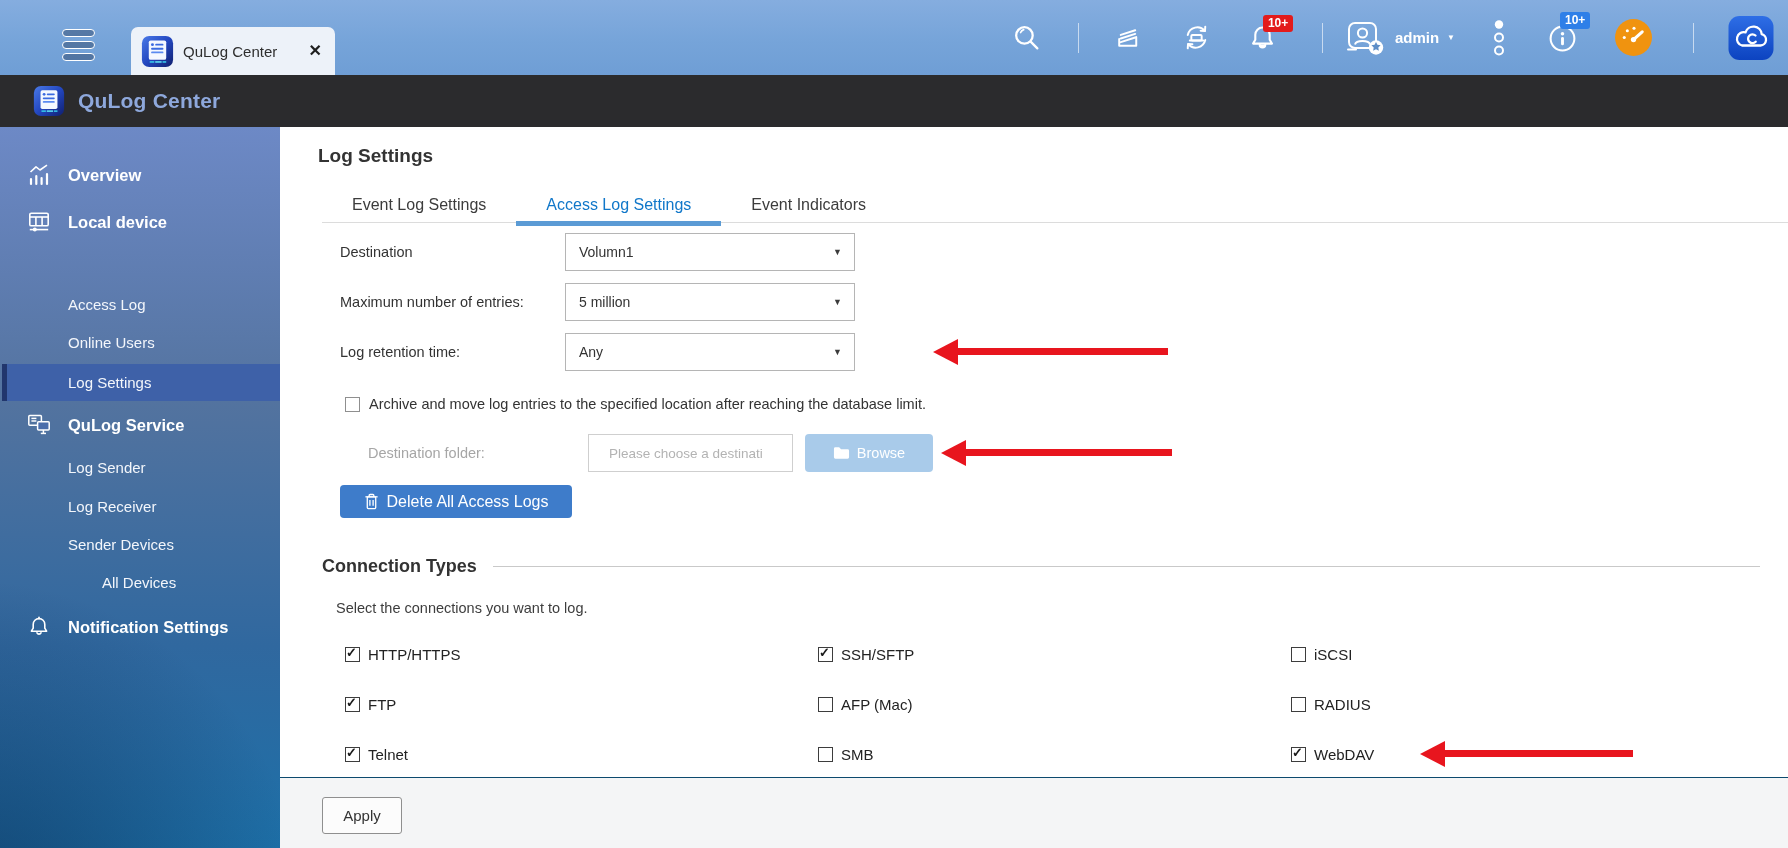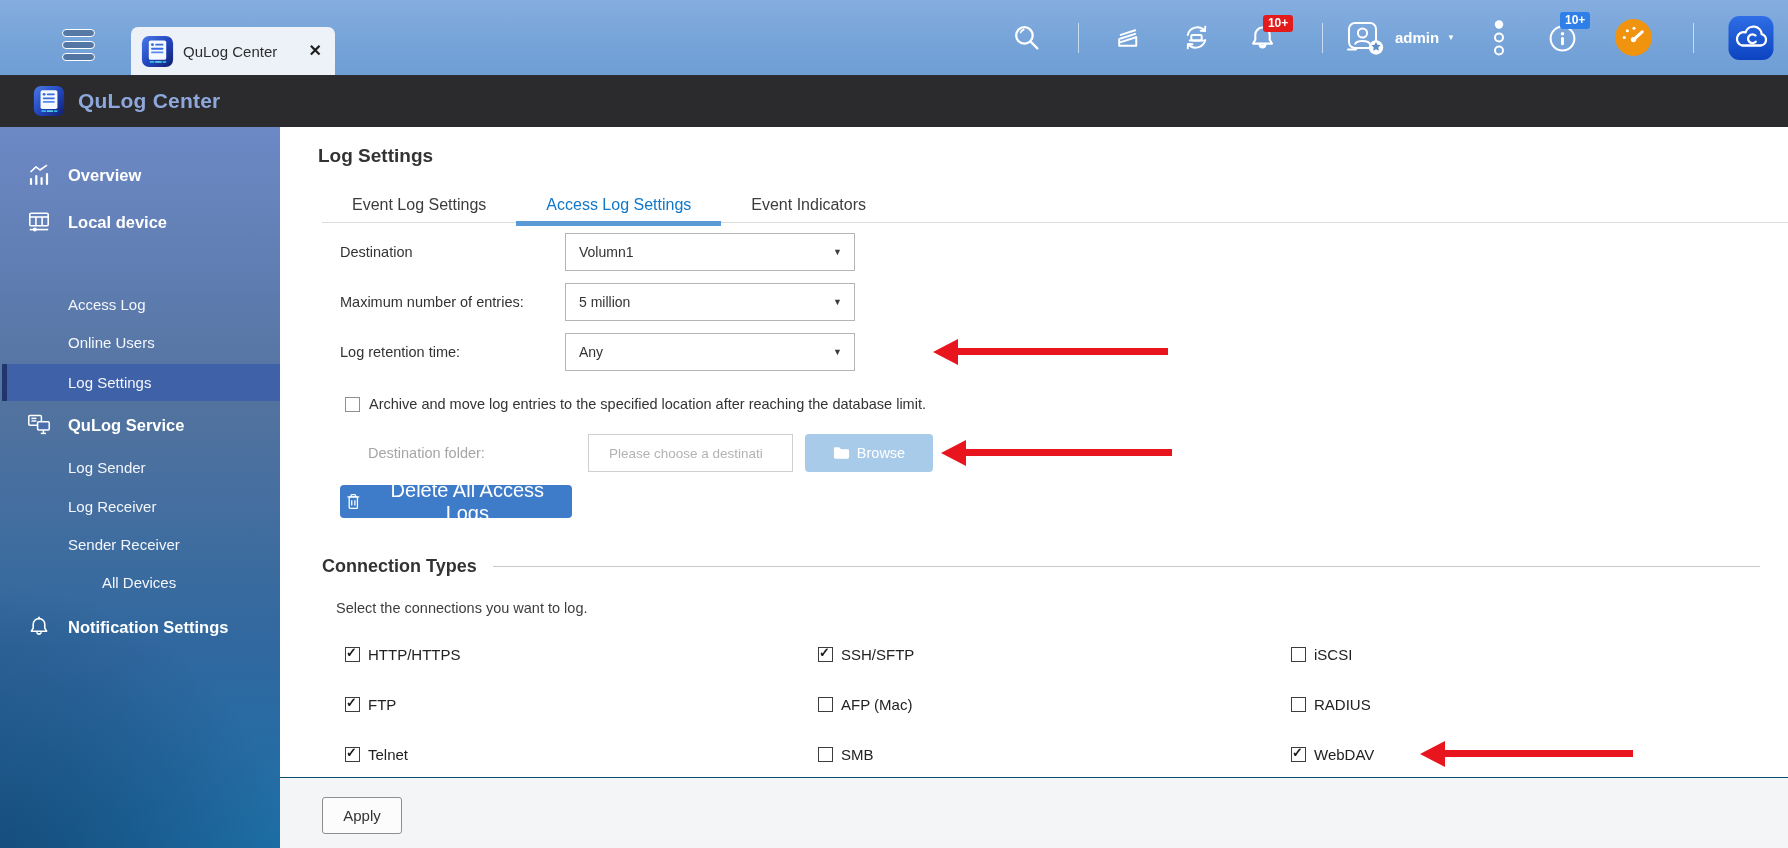--- a/index.html
+++ b/index.html
@@ -67,21 +67,21 @@
   .archive-row{position:absolute;left:65px;top:269px;display:flex;align-items:center;gap:9px;font-size:14.5px;color:#333;}
 
   .destfolder-label{position:absolute;left:88px;top:318px;font-size:14.5px;color:#a6a6a6;}
   .dest-input{position:absolute;left:308px;top:307px;width:205px;height:38px;border:1px solid #cfcfcf;
     padding:0 20px;font-family:"Liberation Sans",sans-serif;font-size:13.5px;color:#444;background:#fff;}
   .dest-input::placeholder{color:#b3b3b3;}
   .browse-btn{position:absolute;left:525px;top:307px;width:128px;height:38px;border:none;border-radius:4px;
     background:#a9cbea;color:#fff;font-family:"Liberation Sans",sans-serif;font-size:14.5px;
     display:flex;align-items:center;justify-content:center;gap:7px;cursor:pointer;}
   .delete-btn{position:absolute;left:60px;top:358px;width:232px;height:33px;border:none;border-radius:4px;
-    background:#3e7cca;color:#fff;font-family:"Liberation Sans",sans-serif;font-size:20px;
+    background:#3e7cca;color:#fff;font-family:"Liberation Sans",sans-serif;font-size:16px;
     display:flex;align-items:center;justify-content:center;gap:8px;cursor:pointer;}
 
   .conn-head{position:absolute;left:42px;right:28px;top:429px;display:flex;align-items:center;gap:16px;}
   .conn-head .ctitle{font-size:18px;font-weight:bold;color:#333;white-space:nowrap;}
   .conn-head .hline{flex:1;height:1px;background:#c9c9c9;}
   .conn-desc{position:absolute;left:56px;top:473px;font-size:14.5px;color:#3d3d3d;}
   .conn-grid{position:absolute;left:65px;top:502px;display:grid;
     grid-template-columns:473px 473px 460px;grid-auto-rows:50px;align-items:center;}
   .ct{display:flex;align-items:center;gap:8px;font-size:15px;color:#222;cursor:pointer;}
 
@@ -293,21 +293,21 @@
       <span class="slabel">QuLog Service</span>
     </div>
 
     <div class="side-item sub" style="top:324px">
       <span class="slabel">Log Sender</span>
     </div>
     <div class="side-item sub" style="top:363px">
       <span class="slabel">Log Receiver</span>
     </div>
     <div class="side-item sub" style="top:401px">
-      <span class="slabel">Sender Receiver</span>
+      <span class="slabel">Sender Devices</span>
     </div>
     <div class="side-item sub subsub" style="top:439px">
       <span class="slabel">All Devices</span>
     </div>
 
     <div class="side-item section" style="top:480px">
       <svg class="sicon" viewBox="0 0 26 26" fill="none" stroke="#fff" stroke-width="1.6" stroke-linejoin="round" stroke-linecap="round">
         <path d="M13 4.6 a5.8 5.8 0 0 1 5.8 5.8 v3.8 l1.8 3 H5.4 l1.8 -3 v-3.8 A5.8 5.8 0 0 1 13 4.6 z"></path>
         <path d="M11 18.8 a2.2 2.2 0 0 0 4 0"></path>
           <path d="M13 4.6 v-1.3"></path>

